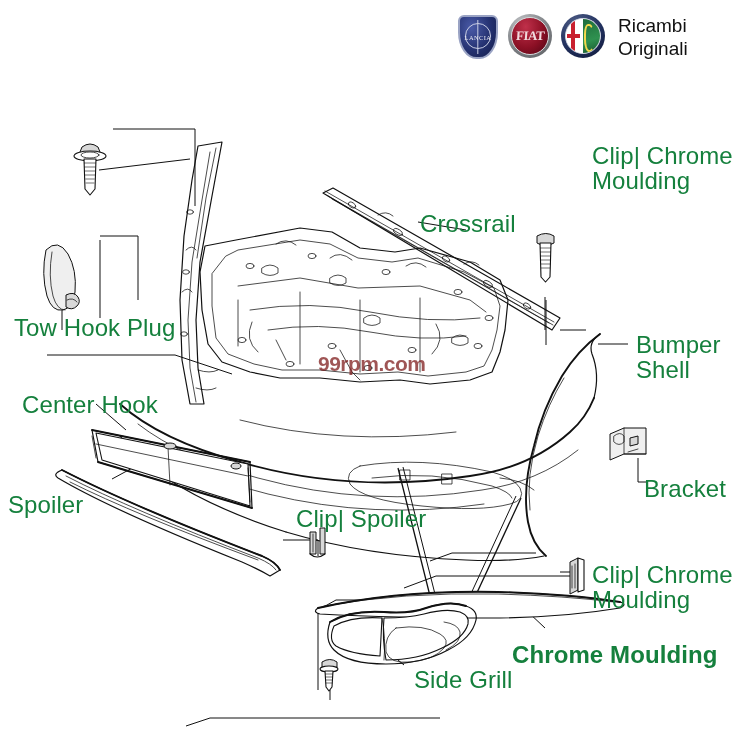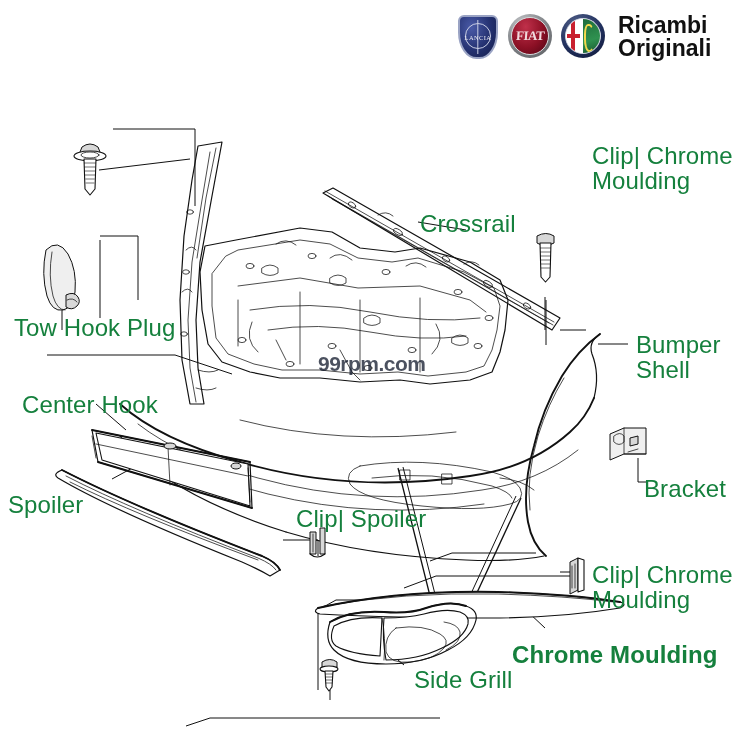--- a/index.html
+++ b/index.html
@@ -91,28 +91,28 @@
     position:absolute;right:0;top:0;width:50%;height:100%;
     background:linear-gradient(160deg,#1d6b3a 0%,#2f9150 60%,#19552f 100%);
   }
   .alfa-snake{
     position:absolute;right:16%;top:14%;width:7px;height:72%;
     border:2px solid #f2d84c;border-radius:40% 60% 50% 50%;
     border-right-color:transparent;
   }
 
   #brandtext{
-    color:#111111;font-size:23px;font-weight:bold;line-height:23px;
+    color:#111111;font-size:19px;font-weight:normal;line-height:23px;
     margin-left:4px;font-family:"Liberation Sans", sans-serif;white-space:pre;
   }
 
   
   #watermark{
     position:absolute;left:318px;top:352px;
-    color:#0f172a;font-size:21px;font-weight:bold;letter-spacing:-.5px;
+    color:#7f1d1d;font-size:21px;font-weight:bold;letter-spacing:-.5px;
     font-family:"Liberation Sans", sans-serif;
     opacity:.75;
   }
 </style>
 </head>
 <body>
 
 <div id="stage">
 
   <svg id="art" viewBox="0 0 736 736" xmlns="http://www.w3.org/2000/svg">

